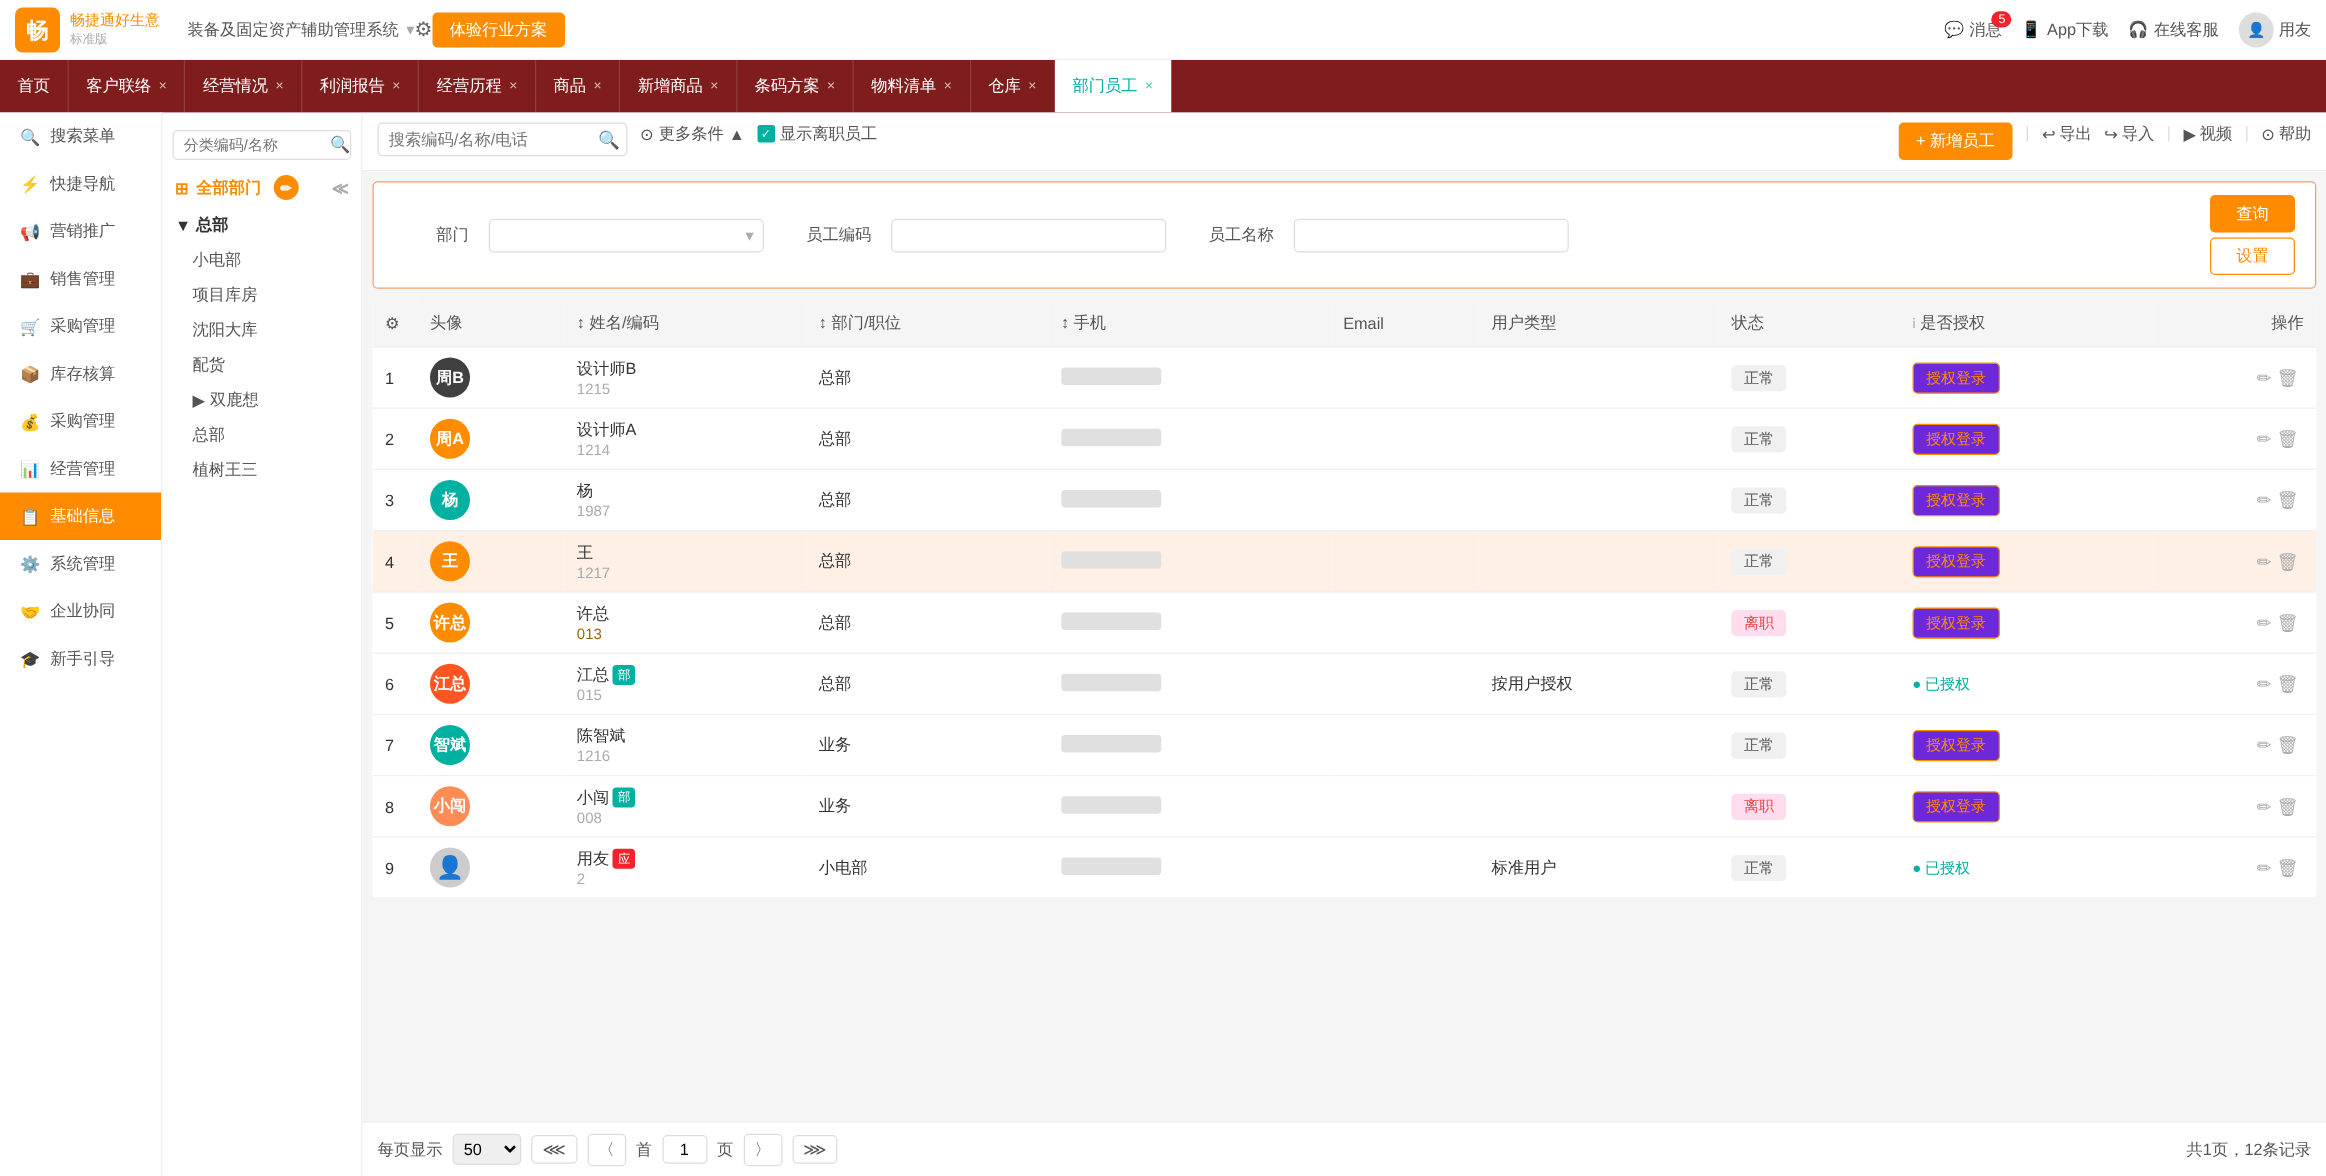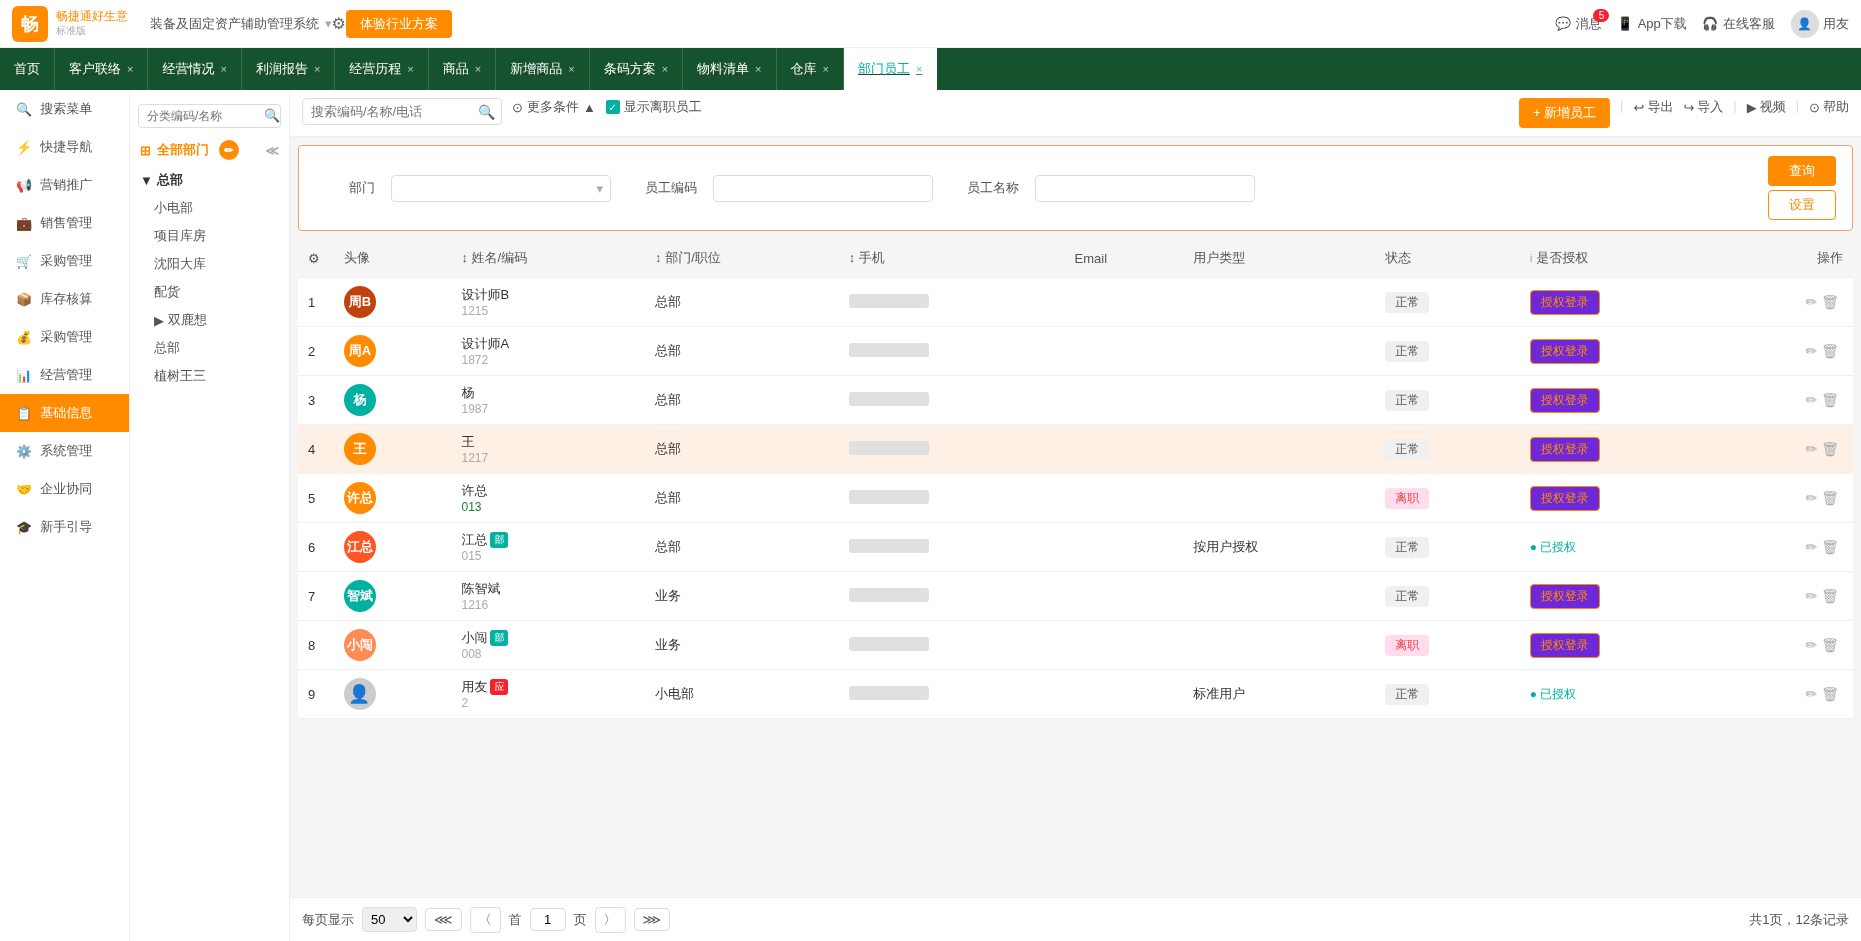--- a/index.html
+++ b/index.html
@@ -12,21 +12,21 @@
     .logo-text { font-size: 12px; color: #ff8c00; line-height: 1.3; }
     .logo-sub { font-size: 10px; color: #aaa; }
     .top-right { display: flex; align-items: center; gap: 16px; }
     .top-right-item { display: flex; align-items: center; gap: 4px; font-size: 13px; color: #555; cursor: pointer; position: relative; }
     .badge { position: absolute; top: -6px; right: -8px; background: #f5222d; color: #fff; font-size: 10px; border-radius: 8px; padding: 1px 4px; min-width: 16px; text-align: center; }
     .btn-experience { background: #ff8c00; color: #fff; border: none; padding: 5px 14px; border-radius: 4px; cursor: pointer; font-size: 13px; }
     .gear-btn { background: none; border: none; cursor: pointer; font-size: 16px; color: #666; }
     .avatar { width: 28px; height: 28px; border-radius: 50%; background: #ddd; display: flex; align-items: center; justify-content: center; color: #888; font-size: 12px; }
 
     
-    .nav-tabs { height: 42px; background: #14532d; display: flex; align-items: center; padding: 0 0; overflow: hidden; text-decoration: underline; }
+    .nav-tabs { height: 42px; background: #7f1d1d; display: flex; align-items: center; padding: 0 0; overflow: hidden; }
     .nav-tab { padding: 0 14px; height: 42px; display: flex; align-items: center; color: #fff; cursor: pointer; font-size: 13px; white-space: nowrap; border-right: 1px solid rgba(255,255,255,0.15); }
     .nav-tab.active { background: #fff; color: #00b0a0; }
     .nav-tab .close-x { margin-left: 6px; font-size: 11px; opacity: 0.7; }
 
     
     .main-layout { display: flex; height: calc(100vh - 90px); }
 
     
     .sidebar { width: 130px; background: #fff; border-right: 1px solid #eee; display: flex; flex-direction: column; overflow-y: auto; }
     .sidebar-item { padding: 10px 16px; font-size: 13px; color: #555; cursor: pointer; display: flex; align-items: center; gap: 8px; }
@@ -320,21 +320,21 @@
                 <th>用户类型</th>
                 <th>状态</th>
                 <th><span style="color:#aaa;font-size:11px;">ℹ</span> 是否授权</th>
                 <th style="text-align:right;">操作</th>
               </tr>
             </thead>
             <tbody id="emp-table-body">
             <tr>
                   <td>1</td>
                   <td>
-                    <div class="avatar-circle" style="background: #c2410c;">周B</div>
+                    <div class="avatar-circle" style="background: #404040;">周B</div>
                   </td>
                   <td>
                     <div style="display: flex; align-items: center;">
                       <span>设计师B</span>
                     </div>
                     <div style="color: rgb(170, 170, 170); font-size: 12px;">1215</div>
                   </td>
                   <td>总部</td>
                   <td><span class="phone-blur"></span></td>
                   <td></td>
@@ -345,21 +345,21 @@
                 </tr>
                 <tr>
                   <td>2</td>
                   <td>
                     <div class="avatar-circle" style="background: rgb(255, 140, 0);">周A</div>
                   </td>
                   <td>
                     <div style="display: flex; align-items: center;">
                       <span>设计师A</span>
                     </div>
-                    <div style="color: rgb(170, 170, 170); font-size: 12px;">1872</div>
+                    <div style="color: rgb(170, 170, 170); font-size: 12px;">1214</div>
                   </td>
                   <td>总部</td>
                   <td><span class="phone-blur"></span></td>
                   <td></td>
                   <td></td>
                   <td><span class="status-normal">正常</span></td>
                   <td><button class="btn-auth">授权登录</button></td>
                   <td style="text-align: right;"><span class="op-btn">✏</span><span class="op-btn">🗑</span></td>
                 </tr>
                 <tr>
@@ -402,21 +402,21 @@
                 </tr>
                 <tr>
                   <td>5</td>
                   <td>
                     <div class="avatar-circle" style="background: rgb(255, 140, 0);">许总</div>
                   </td>
                   <td>
                     <div style="display: flex; align-items: center;">
                       <span>许总</span>
                     </div>
-                    <div style="color: #15803d; font-size: 12px;">013</div>
+                    <div style="color: #a16207; font-size: 12px;">013</div>
                   </td>
                   <td>总部</td>
                   <td><span class="phone-blur"></span></td>
                   <td></td>
                   <td></td>
                   <td><span class="status-resigned">离职</span></td>
                   <td><button class="btn-auth">授权登录</button></td>
                   <td style="text-align: right;"><span class="op-btn">✏</span><span class="op-btn">🗑</span></td>
                 </tr>
                 <tr>

